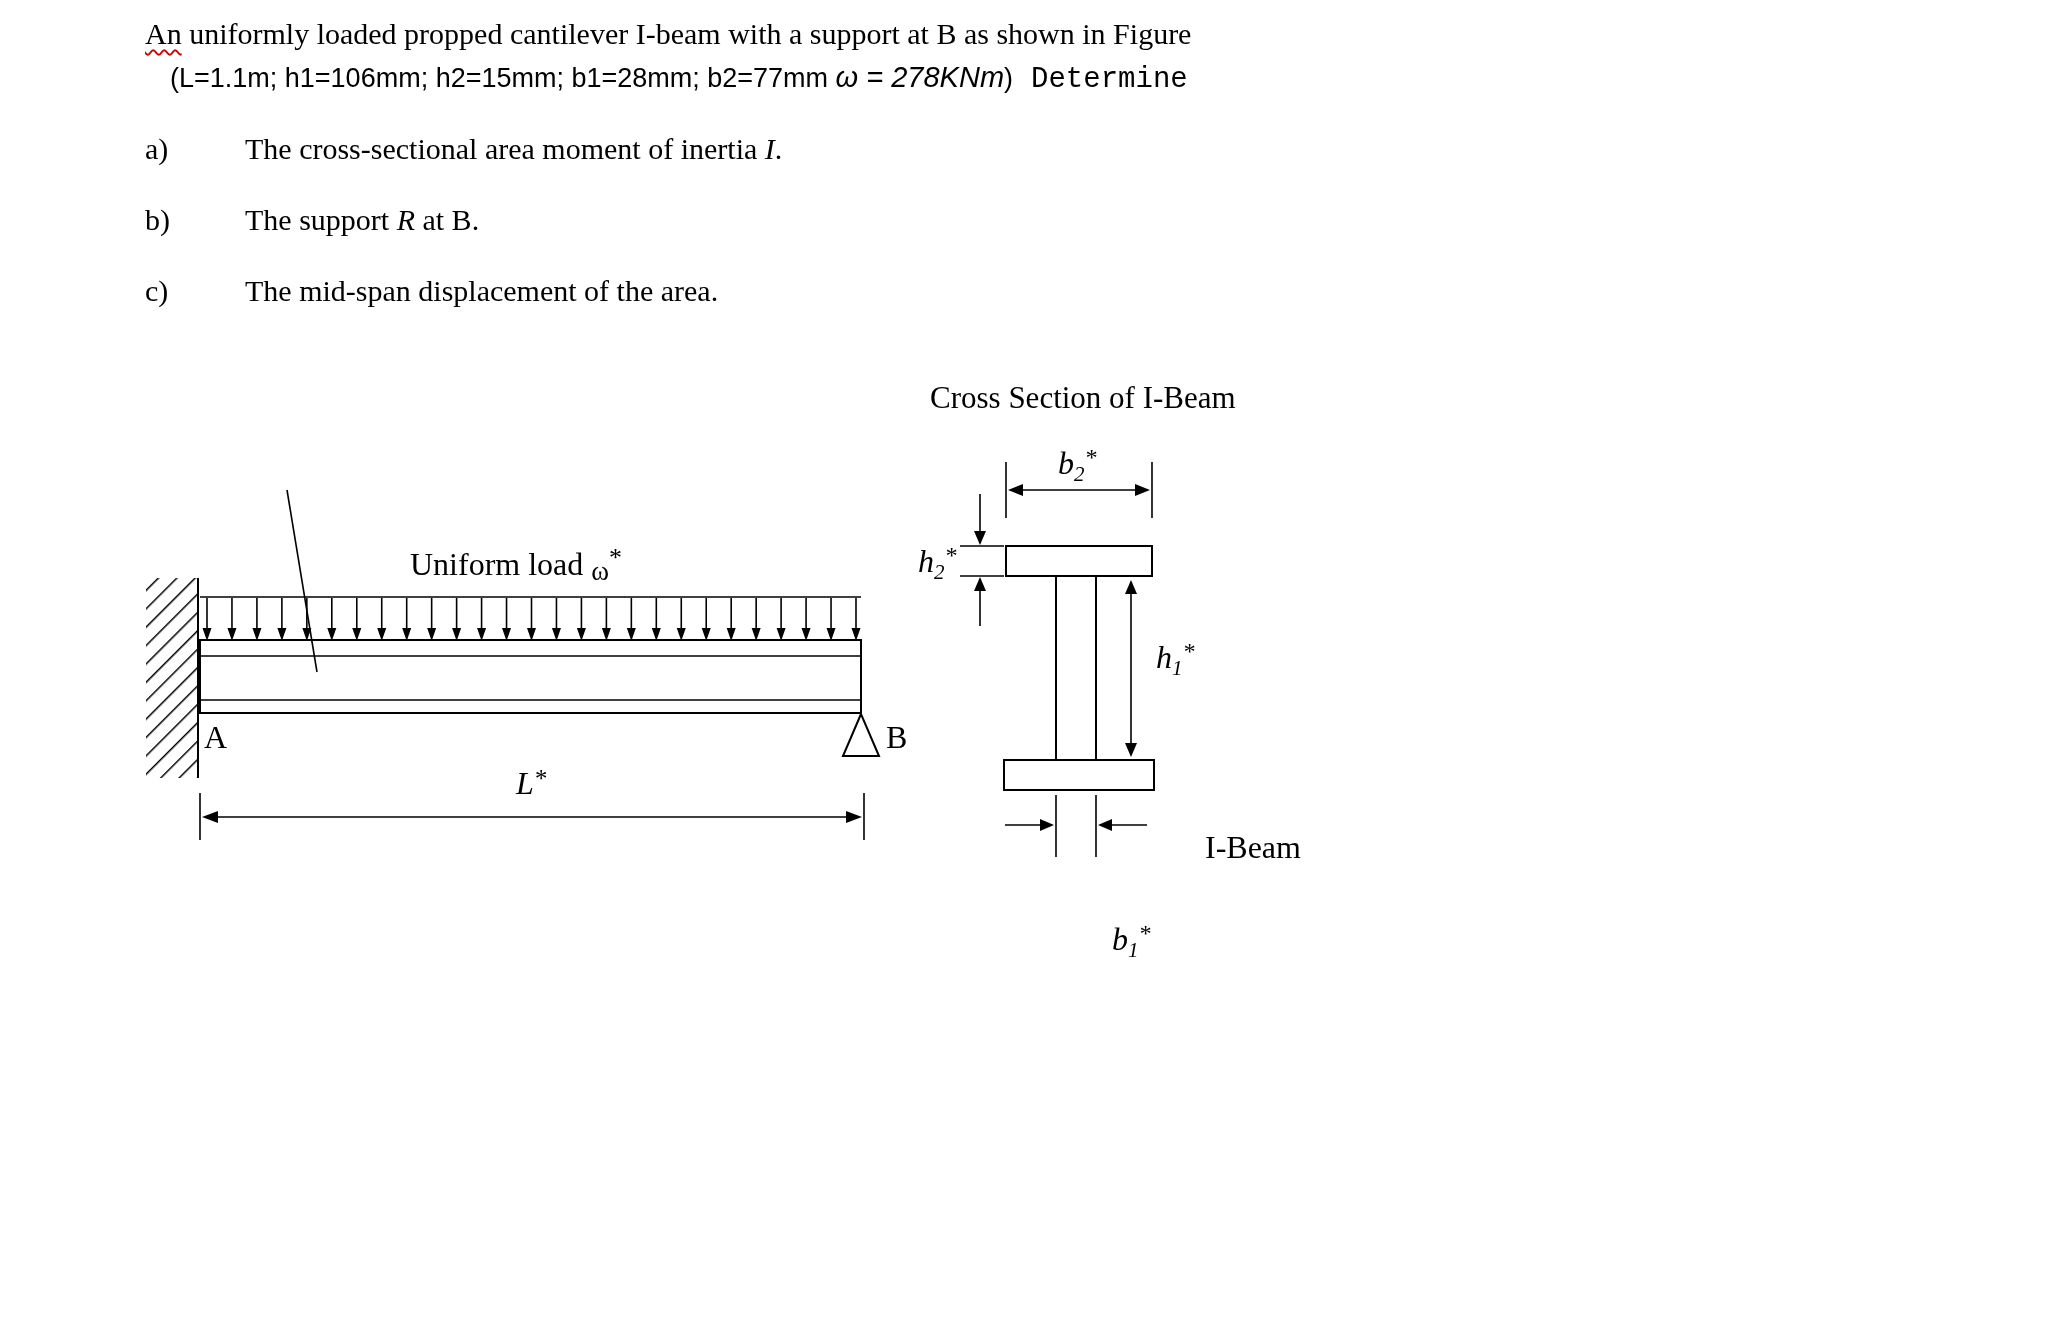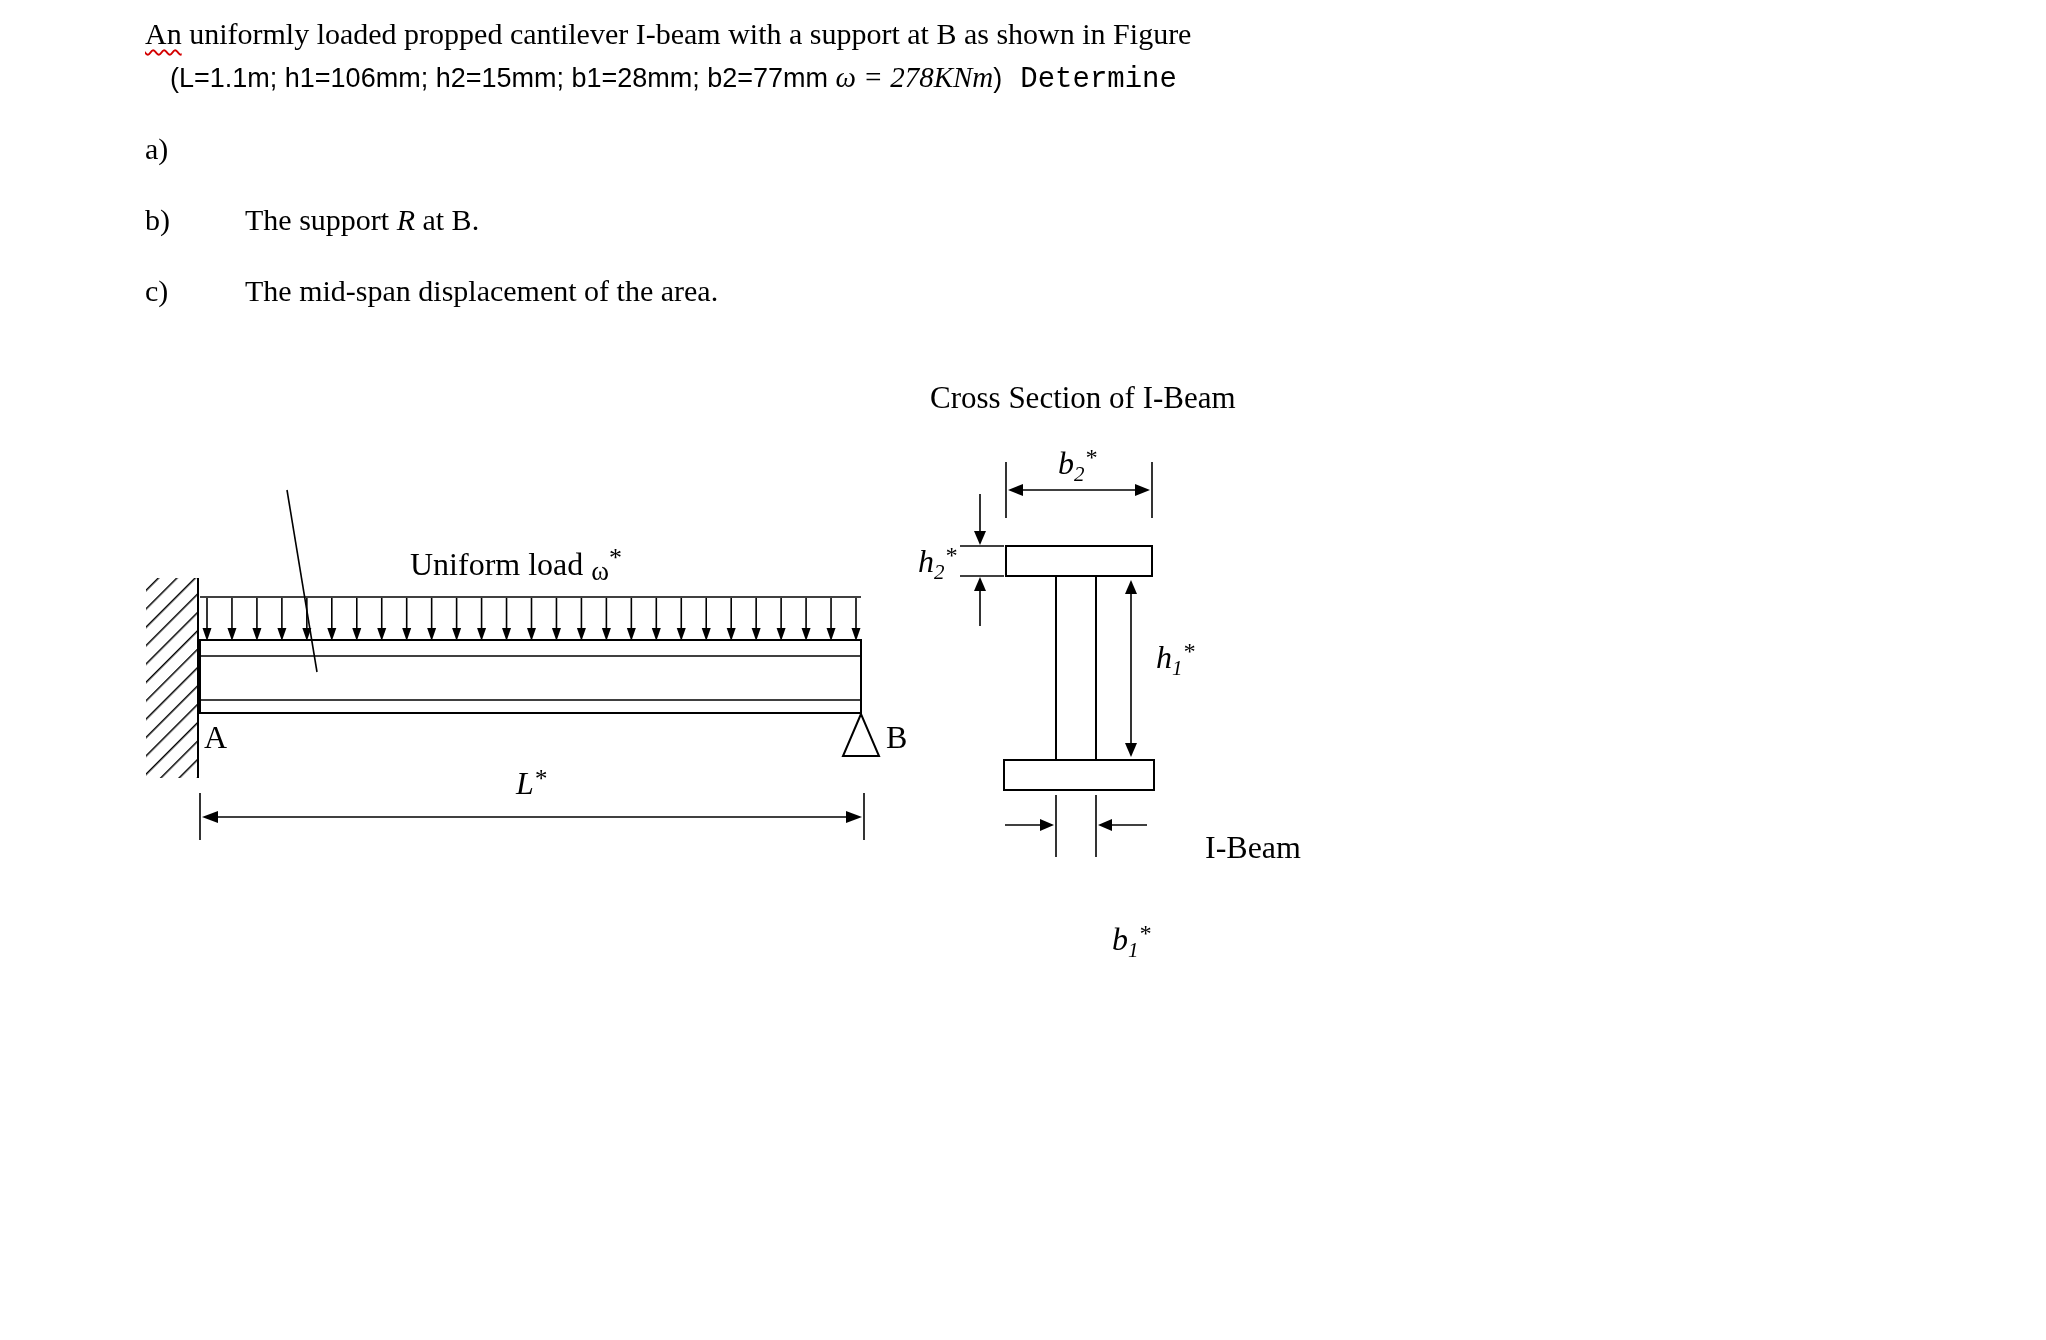--- a/index.html
+++ b/index.html
@@ -32,21 +32,21 @@
     text-underline-offset: 5px;
   }
   .params-line {
     margin-top: 6px;
     margin-left: 25px;
     font-size: 27px;
     line-height: 34px;
     font-family: "Liberation Sans", sans-serif;
   }
   .params-math {
-    font-family: Liberation Serif, serif;
+    font-family: Liberation Sans, sans-serif;
     font-style: italic;
     font-size: 29px;
   }
   .params-close { font-family: "Liberation Sans", sans-serif; }
   .determine {
     font-family: Liberation Mono, monospace;
     font-size: 29px;
     margin-left: 18px;
   }
   .question {
@@ -85,20 +85,21 @@
   <div class="text-block">
     <div class="title-line">
       <span class="misspell">An</span><span> uniformly loaded propped cantilever I-beam with a support at B as shown in Figure</span>
     </div>
     <div class="params-line">
       <span>(L=1.1m; h1=106mm; h2=15mm; b1=28mm; b2=77mm </span><span class="params-math">ω = 278KNm</span><span class="params-close">)</span><span class="determine">Determine</span>
     </div>
 
     <div class="question">
       <span class="q-label">a)</span>
+      <span><span>The cross-sectional area moment of inertia </span><span class="q-math">I</span><span>.</span></span>
     </div>
 
     <div class="question">
       <span class="q-label">b)</span>
       <span><span>The support </span><span class="q-math">R</span><span> at B.</span></span>
     </div>
 
     <div class="question">
       <span class="q-label">c)</span>
       <span><span>The mid-span displacement of the area.</span><span class="q-math"></span><span></span></span>

